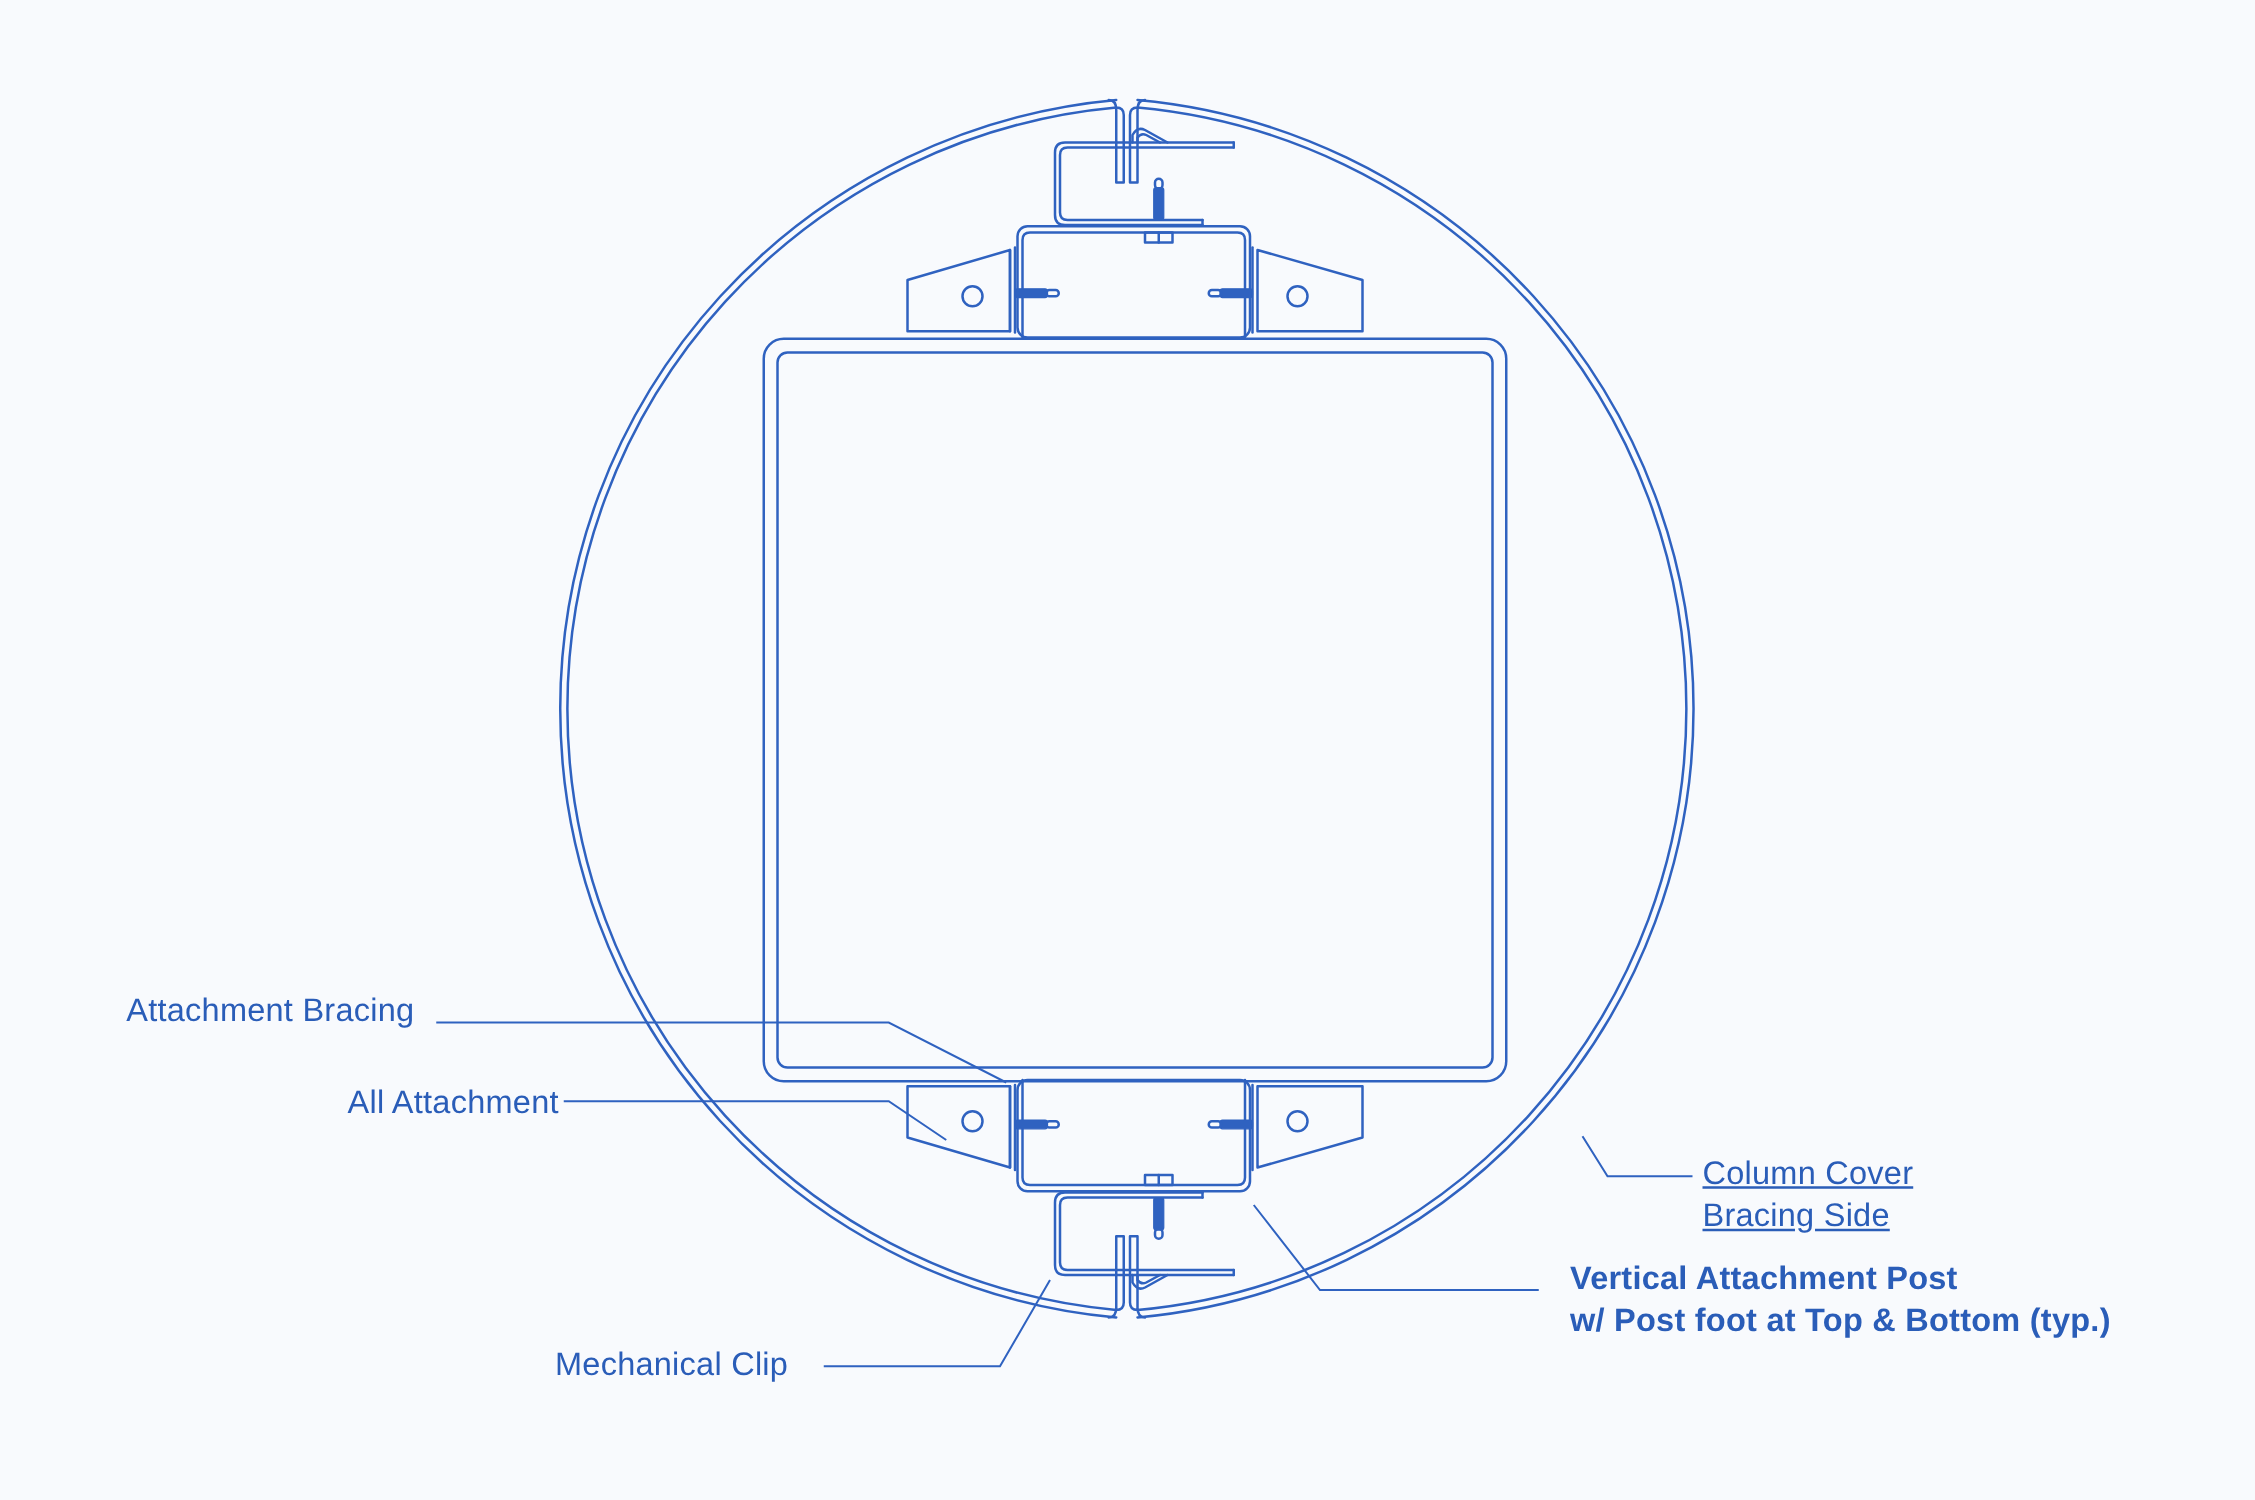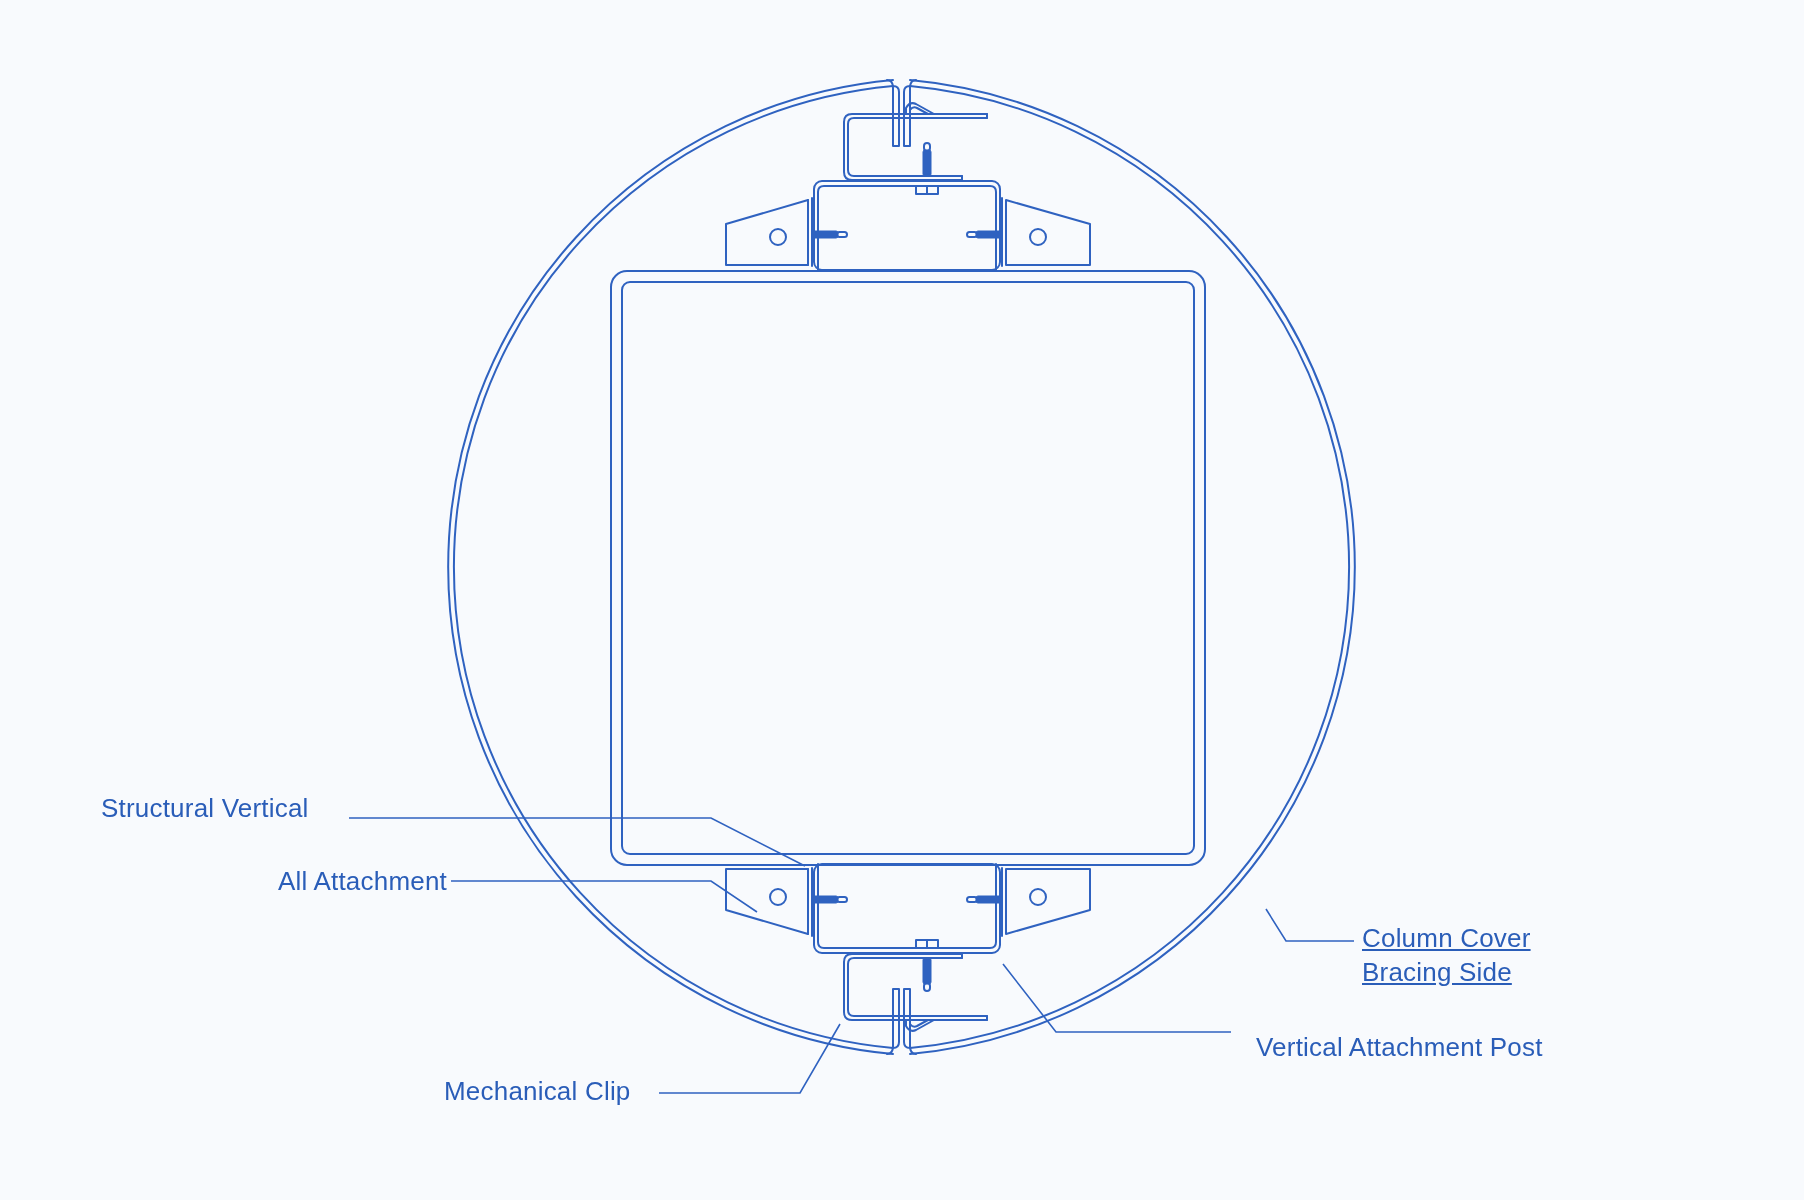--- a/index.html
+++ b/index.html
@@ -106,22 +106,23 @@
     </g>
   </g>
 
   <polyline class="thin" points="349,818 711,818 805,866"></polyline>
   <polyline class="thin" points="451,881 711,881 757,912"></polyline>
   <polyline class="thin" points="1266,909 1286,941 1354,941"></polyline>
   <polyline class="thin" points="1003,964 1056,1032 1231,1032"></polyline>
   <polyline class="thin" points="659,1093 800,1093 840,1024"></polyline>
 </svg>
 
-<div class="label" style="left:101px; top:791px;">Structural Vertical</div>
+<div class="label" style="left:101px; top:791px;">Attachment Bracing</div>
 <div class="label" style="left:278px; top:864px;">All Attachment</div>
 <div class="label" style="left:1362px; top:921px;text-decoration:underline;">
   <div>Column Cover</div>
   <div>Bracing Side</div>
 </div>
-<div class="label" style="left:1256px; top:1030px;">
+<div class="label" style="left:1256px; top:1005px;font-weight:bold;">
   <div>Vertical Attachment Post</div>
+  <div>w/ Post foot at Top &amp; Bottom (typ.)</div>
 </div>
 <div class="label" style="left:444px; top:1074px;text-align:right;">Mechanical Clip</div>
 
 </body></html>

